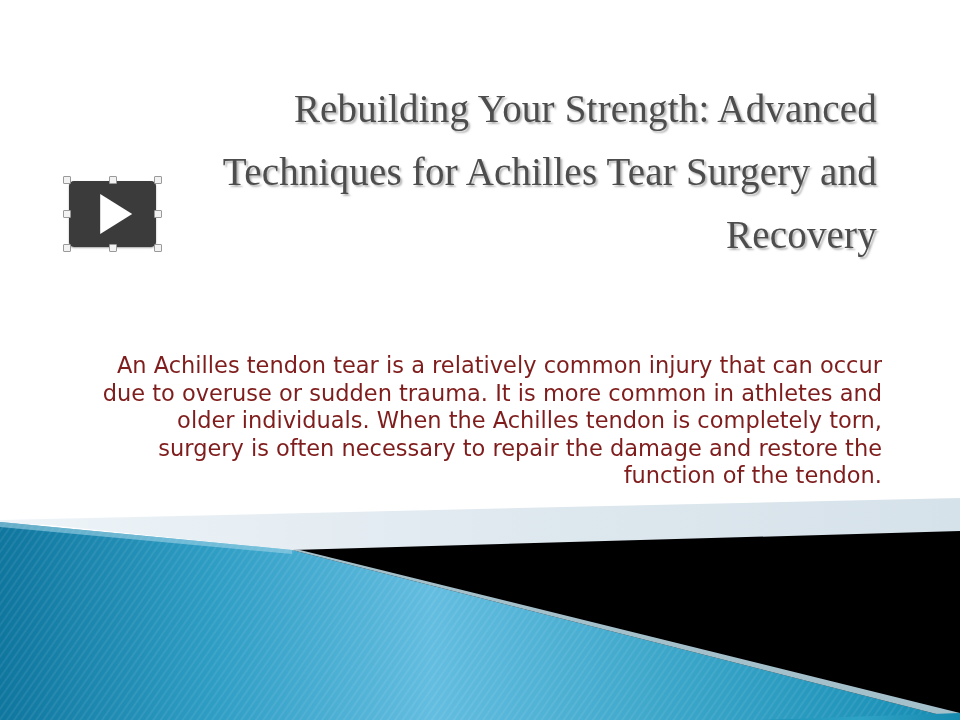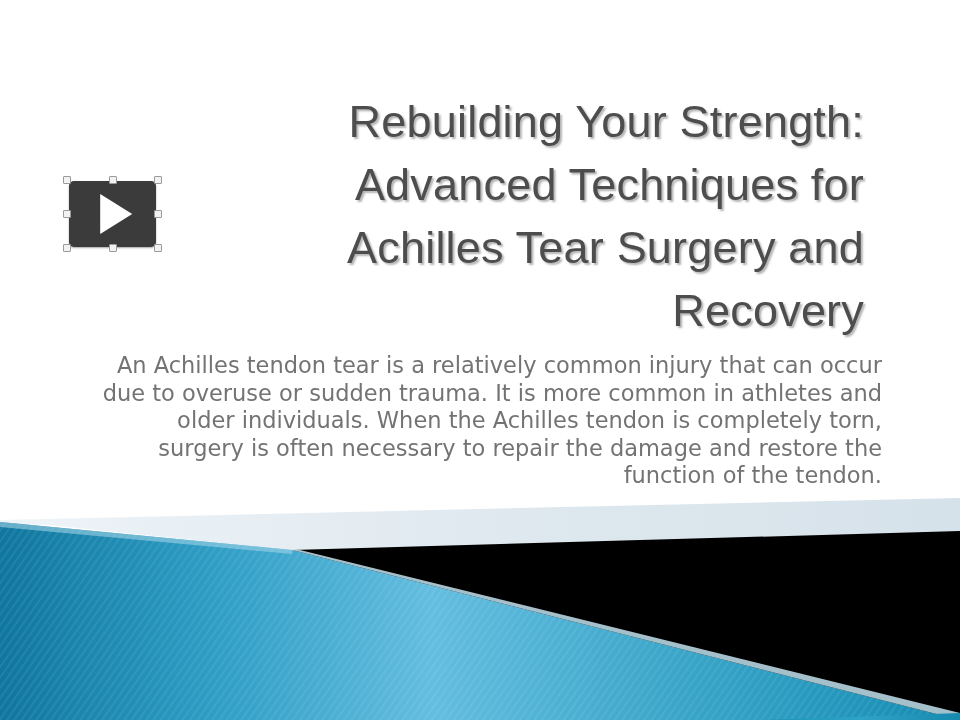--- a/index.html
+++ b/index.html
@@ -84,23 +84,23 @@
 
   
   #title-block {
     position: absolute;
     left: 176px;
     top: 74px;
     width: 704px;
     text-align: right;
   }
   #title-text {
-    margin: 16px;
-    font-family: Liberation Sans, sans-serif;
-    font-size: 45px;
+    margin: 3px;
+    font-family: Liberation Serif, serif;
+    font-size: 39px;
     line-height: 63px;
     font-weight: normal;
     color: #4d4d4d;
     letter-spacing: 0.2px;
     text-shadow: 2px 2px 2px rgba(120,120,120,0.55);
     white-space: pre-line;
   }
 
   
   #body-block {
@@ -109,21 +109,21 @@
     top: 352px;
     width: 794px;
     text-align: right;
   }
   #body-text {
     margin: 0;
     font-family: "DejaVu Sans", sans-serif;
     font-size: 22.5px;
     line-height: 27.5px;
     font-weight: normal;
-    color: #737373;
+    color: #7f1d1d;
     white-space: pre-line;
   }
 </style>
 </head>
 <body>
 
 <div id="slide">
 
   <div id="media-object">
     <div class="play-box">

